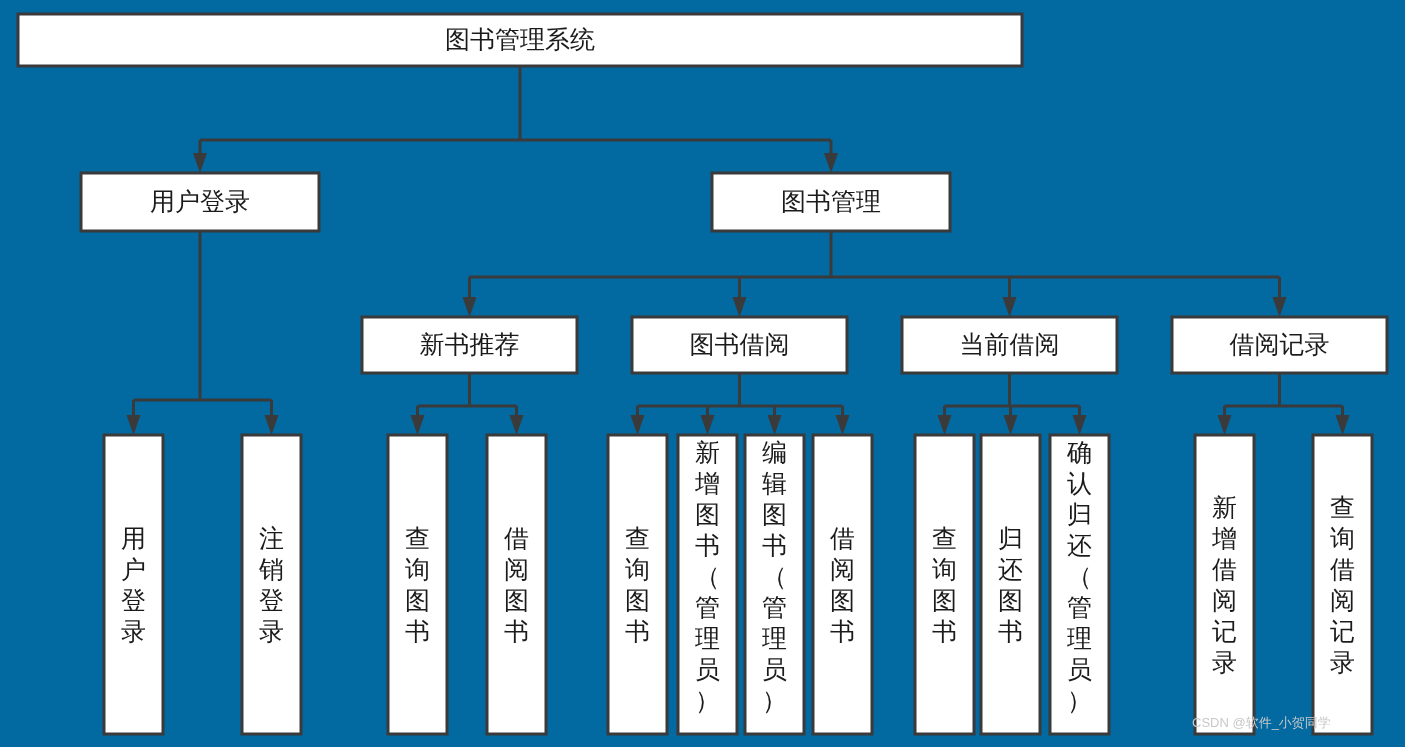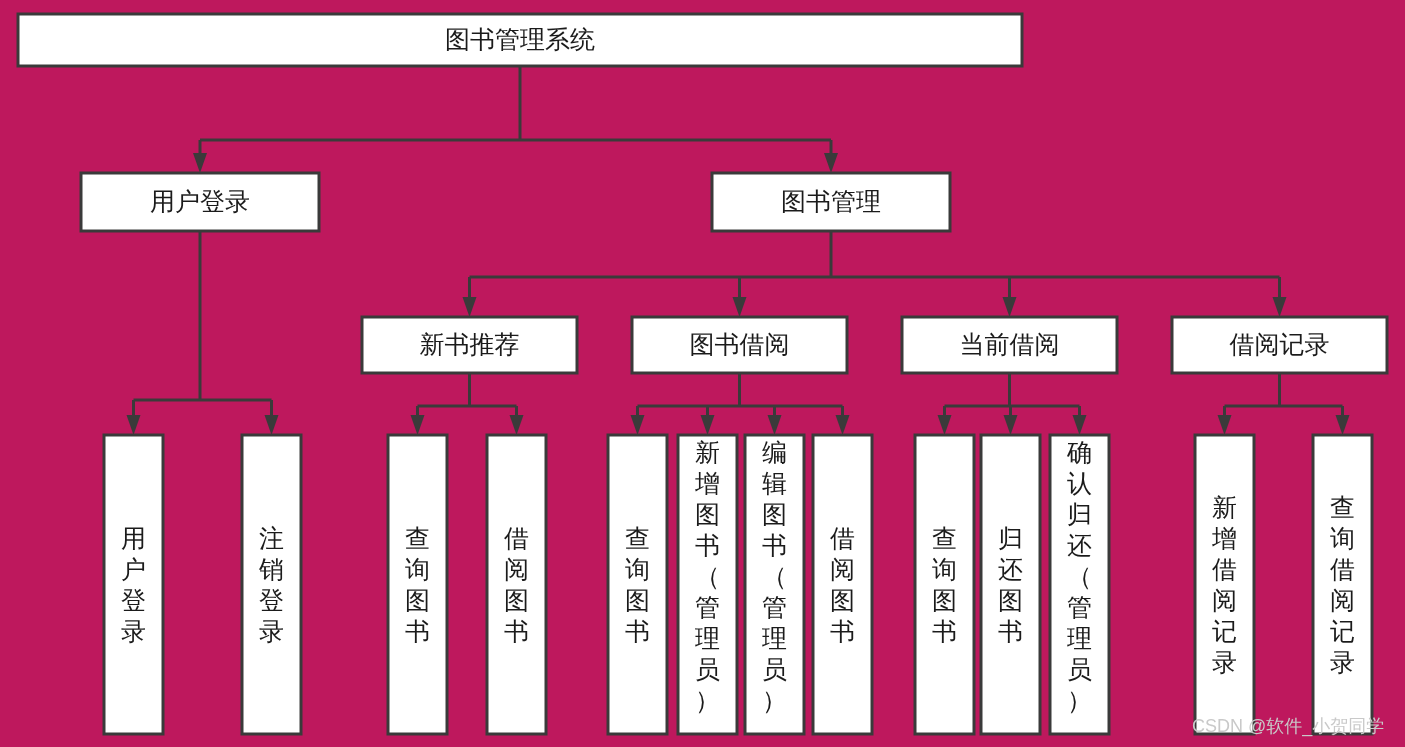--- a/index.html
+++ b/index.html
@@ -8,21 +8,21 @@
     padding: 0;
     background: #ffffff;
   }
   body {
     font-family: "Liberation Sans", "DejaVu Sans", sans-serif;
   }
   #diagram-root {
     position: relative;
     width: 1405px;
     height: 747px;
-    background: #be185d;
+    background: #0369a1;
     overflow: hidden;
   }
   svg.diagram-canvas {
     position: absolute;
     left: 0;
     top: 0;
     width: 1405px;
     height: 747px;
     display: block;
   }
@@ -50,21 +50,21 @@
   }
   .node-label-v {
     font-family: "Liberation Sans", "DejaVu Sans", sans-serif;
     font-size: 25px;
     fill: #1b1b1b;
     text-anchor: middle;
   }
   .watermark-text {
     position: absolute;
     font-family: "Liberation Sans", "DejaVu Sans", sans-serif;
-    font-size: 18px;
+    font-size: 13px;
     color: #c9c9c9;
     white-space: nowrap;
     pointer-events: none;
     user-select: none;
   }
 </style>
 </head>
 <body>
 
 <div id="diagram-root">

